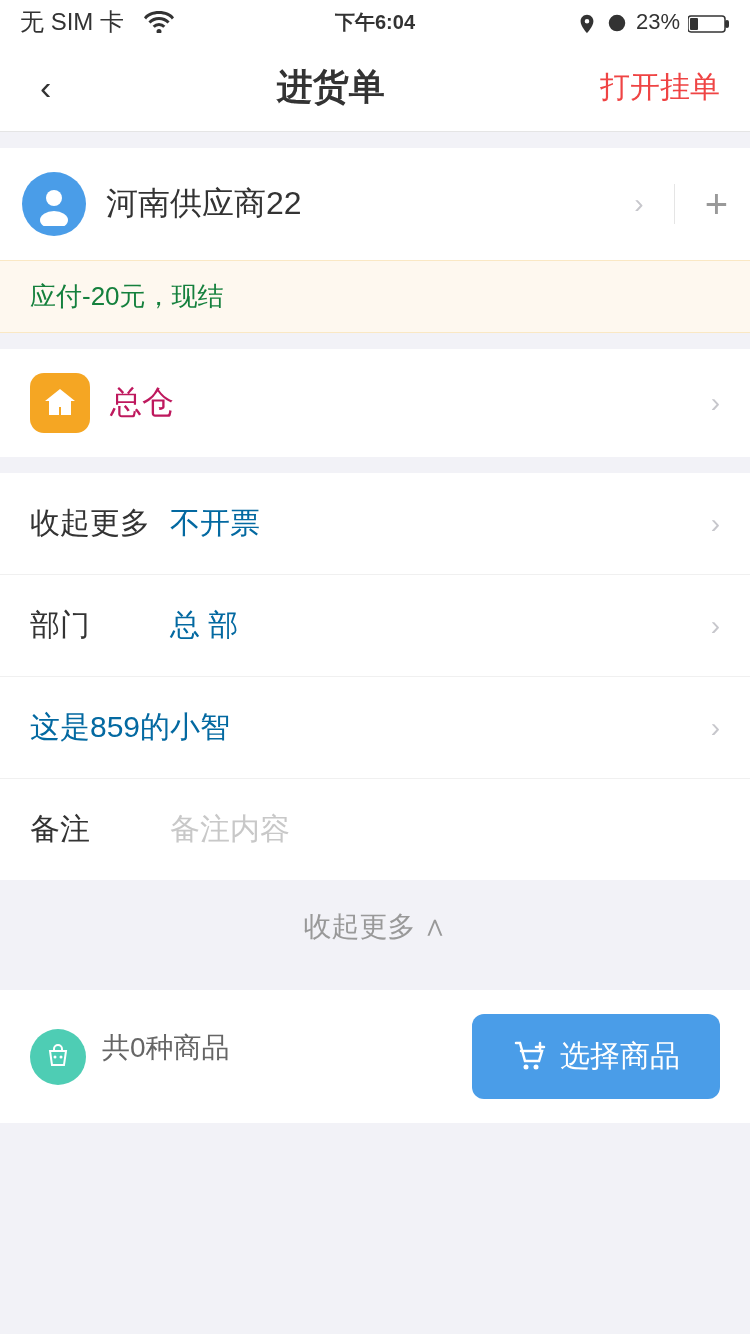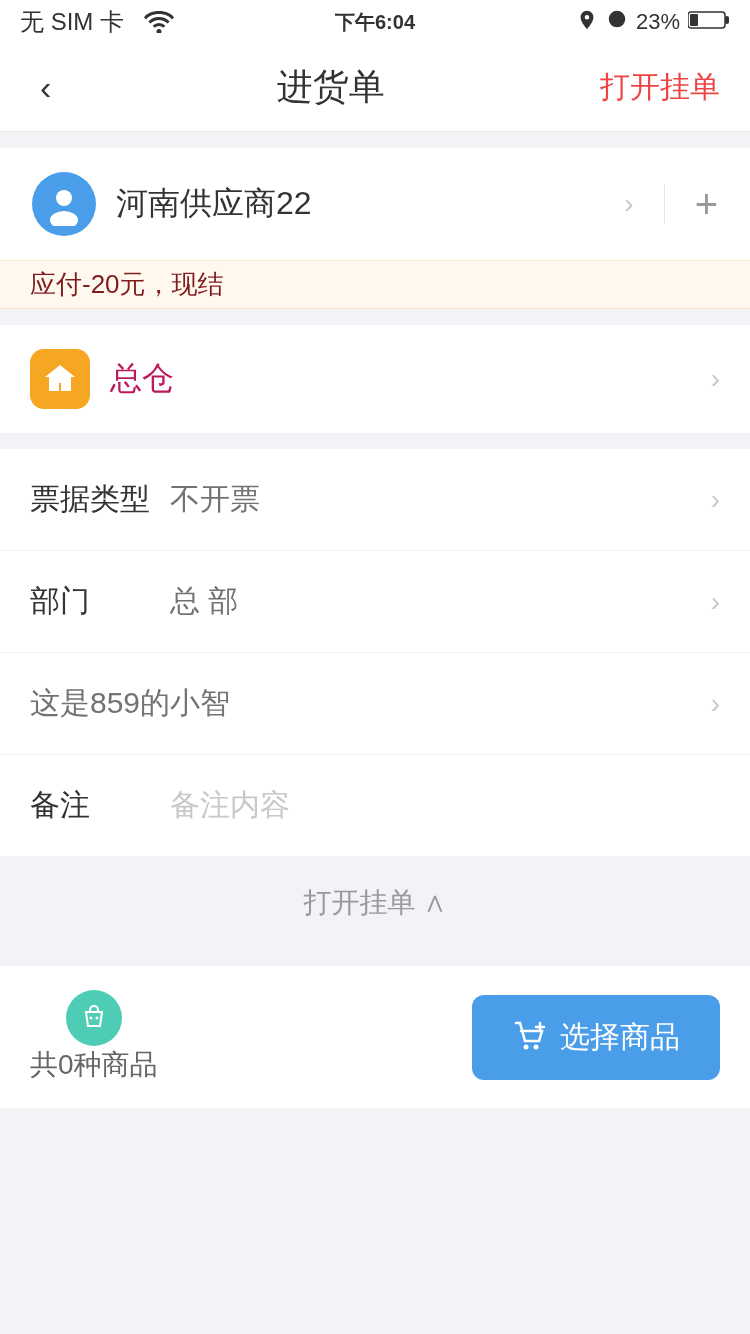--- a/index.html
+++ b/index.html
@@ -20,41 +20,41 @@
       background: #fff;
       display: flex;
       align-items: center;
       justify-content: space-between;
       padding: 0 20px;
       font-size: 24px;
       font-weight: 500;
     }
     .status-left { display: flex; align-items: center; gap: 20px; }
     .status-center { font-size: 20px; font-weight: 600; }
-    .status-right { display: flex; align-items: flex-start; gap: 8px; font-size: 22px; }
+    .status-right { display: flex; align-items: flex-end; gap: 8px; font-size: 22px; }
 
     
     .nav-bar {
       height: 88px;
       background: #fff;
       display: flex;
       align-items: center;
       justify-content: space-between;
       padding: 0 30px;
       border-bottom: 1px solid #e5e5e5;
     }
     .nav-back {
       font-size: 34px;
       color: #333;
       cursor: pointer;
       padding: 10px;
     }
     .nav-title {
       font-size: 36px;
-      font-weight: 400;
+      font-weight: 700;
       color: #333;
     }
     .nav-action {
       font-size: 30px;
       color: #ef4444;
       cursor: pointer;
     }
 
     
     .content {
@@ -64,21 +64,21 @@
     
     .card {
       background: #fff;
       margin-top: 16px;
     }
 
     
     .supplier-row {
       display: flex;
       align-items: center;
-      padding: 24px 32px;
+      padding: 24px 22px;
       background: #fff;
       border-bottom: none;
     }
     .supplier-avatar {
       width: 64px;
       height: 64px;
       border-radius: 50%;
       background: #4a9de8;
       display: flex;
       align-items: center;
@@ -107,23 +107,23 @@
     }
     .plus-icon {
       font-size: 40px;
       color: #999;
       font-weight: 300;
     }
 
     
     .notice-banner {
       background: #fef8ef;
-      padding: 6px 30px;
+      padding: 18px 30px;
       font-size: 26px;
-      color: #7f1d1d;
+      color: #15803d;
       border-top: 1px solid #fae8c4;
       border-bottom: 1px solid #fae8c4;
     }
 
     
     .warehouse-row {
       display: flex;
       align-items: center;
       padding: 24px 30px;
       background: #fff;
@@ -162,21 +162,21 @@
     }
     .form-label {
       font-size: 30px;
       color: #333;
       width: 140px;
       flex-shrink: 0;
     }
     .form-value {
       flex: 1;
       font-size: 30px;
-      color: #737373;
+      color: #0369a1;
     }
     .form-value.placeholder {
       color: #c8c8c8;
     }
 
     
     .collapse-row {
       background: #f2f2f7;
       padding: 28px 30px;
       text-align: center;
@@ -190,22 +190,21 @@
     .bottom-bar {
       background: #fff;
       margin-top: 16px;
       padding: 24px 30px;
       display: flex;
       align-items: center;
       justify-content: space-between;
     }
     .product-count-wrap {
       display: flex;
-      align-items: center;
-      flex-direction: column;
+      gap: 16px;
     }
     .product-icon-wrap {
       width: 56px;
       height: 56px;
       border-radius: 50%;
       background: #4ecdb4;
       display: flex;
       align-items: center;
       justify-content: center;
     }
@@ -290,21 +289,21 @@
         </svg>
       </div>
       <span class="warehouse-label">总仓</span>
       <span class="chevron-icon">›</span>
     </div>
   </div>
 
   <div class="form-card">
 
     <div class="form-row">
-      <span class="form-label">票据类型</span>
+      <span class="form-label">收起更多</span>
       <span class="form-value">不开票</span>
       <span class="chevron-icon">›</span>
     </div>
 
     <div class="form-row">
       <span class="form-label">部门</span>
       <span class="form-value">总 部</span>
       <span class="chevron-icon">›</span>
     </div>
 
@@ -312,21 +311,21 @@
       <span class="form-value">这是859的小智</span>
       <span class="chevron-icon">›</span>
     </div>
 
     <div class="form-row">
       <span class="form-label">备注</span>
       <span class="form-value placeholder">备注内容</span>
     </div>
   </div>
 
-  <div class="collapse-row">打开挂单 ∧</div>
+  <div class="collapse-row">收起更多 ∧</div>
 
   <div class="bottom-bar">
     <div class="product-count-wrap">
       <div class="product-icon-wrap">
 
         <svg width="32" height="32" viewBox="0 0 32 32">
           <path d="M8 10h16l-2 14H10L8 10z" fill="none" stroke="#fff" stroke-width="2"></path>
           <path d="M12 10V8a4 4 0 0 1 8 0v2" fill="none" stroke="#fff" stroke-width="2"></path>
           <circle cx="13" cy="16" r="1.5" fill="#fff"></circle>
           <circle cx="19" cy="16" r="1.5" fill="#fff"></circle>

